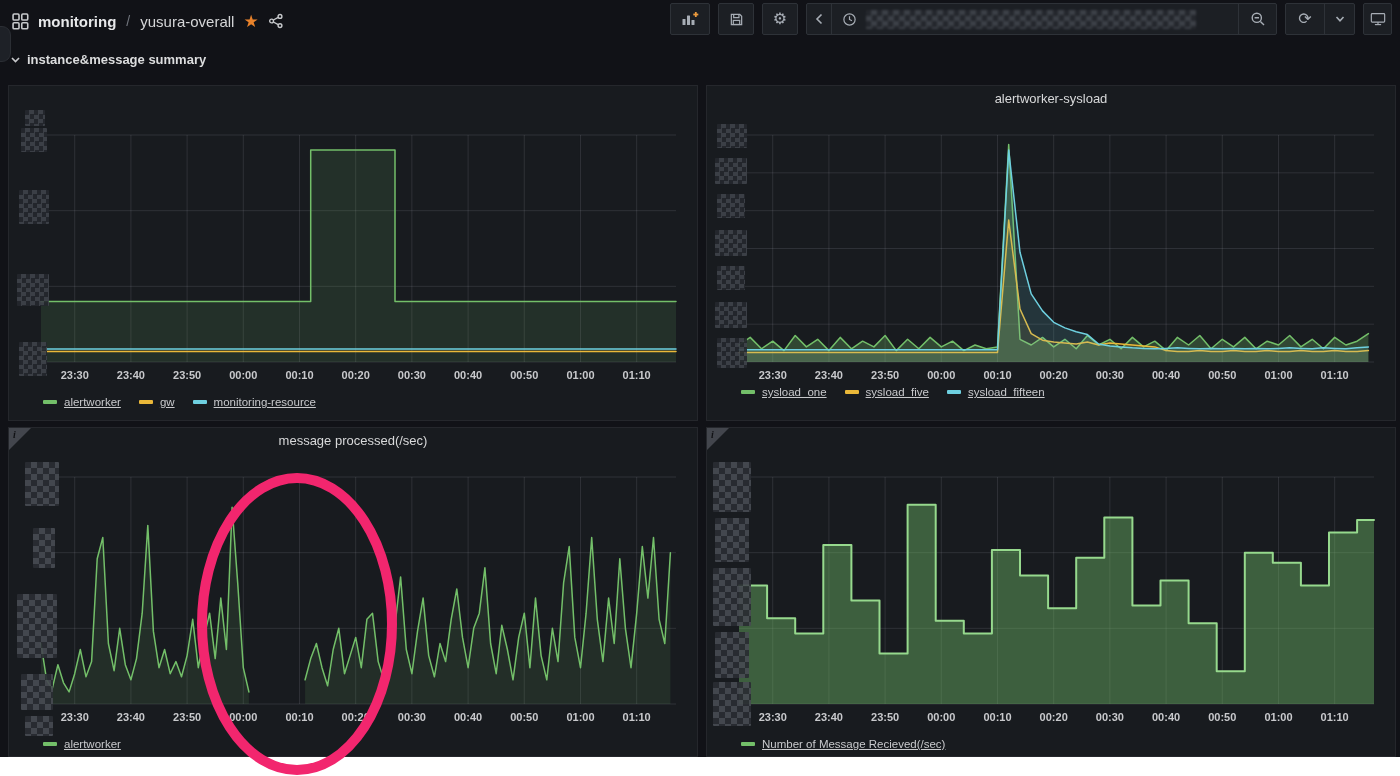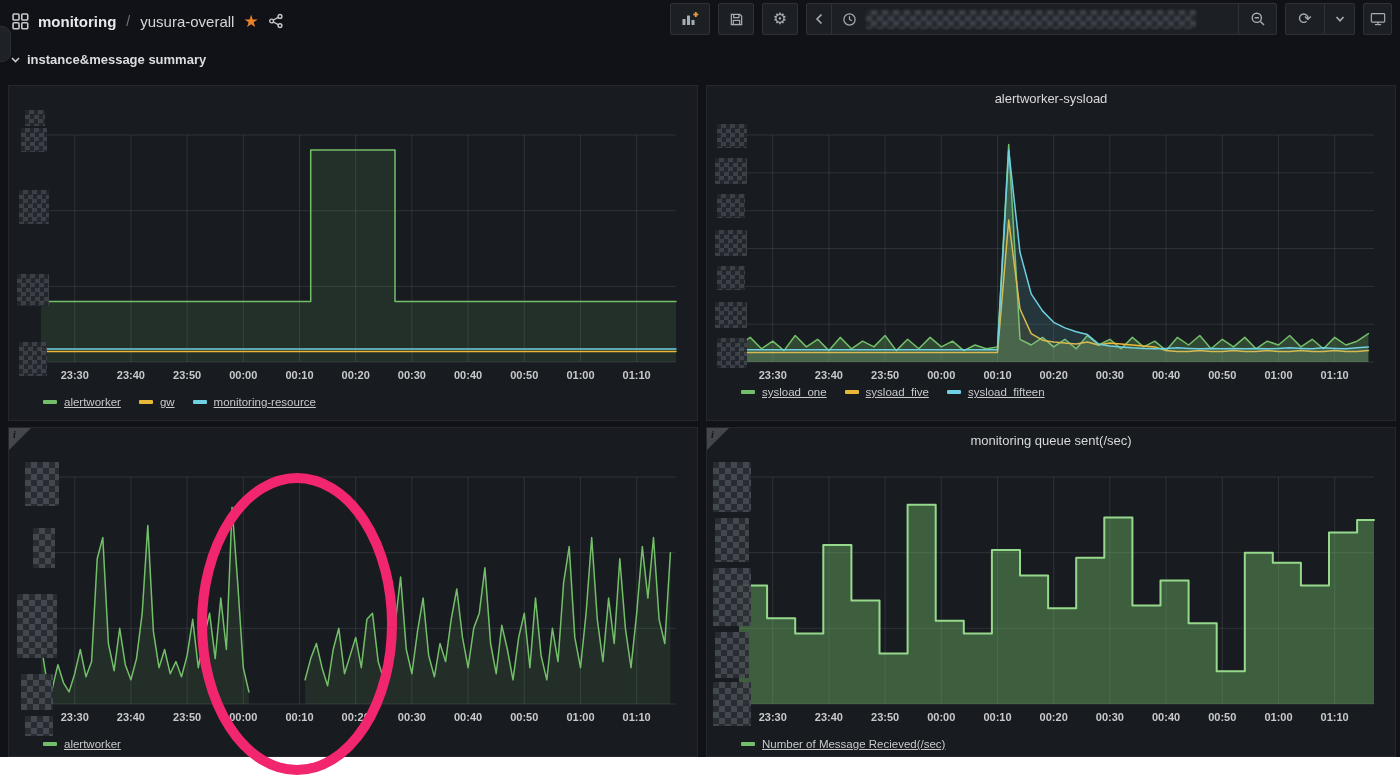--- a/index.html
+++ b/index.html
@@ -274,20 +274,21 @@
       <div class="redact" style="left: 8px; top: 144px; width: 32px; height: 26px;"></div>
       <div class="redact" style="left: 10px; top: 180px; width: 28px; height: 24px;"></div>
       <div class="redact" style="left: 8px; top: 216px; width: 32px; height: 26px;"></div>
       <div class="redact" style="left: 10px; top: 252px; width: 30px; height: 30px;"></div>
     </div>
 
   <div class="panel" style="left:8px;top:427px;width:690px;height:330px">
     <div class="corner">
         <span>i</span>
       </div>
+    <div class="ptitle">message processed(/sec)</div>
     <svg class="chart" width="690" height="330">
         <line x1="32" y1="276" x2="667" y2="276" class="grid"></line>
         <line x1="32" y1="200.33333333333334" x2="667" y2="200.33333333333334" class="grid"></line>
         <line x1="32" y1="124.66666666666669" x2="667" y2="124.66666666666669" class="grid"></line>
         <line x1="32" y1="49" x2="667" y2="49" class="grid"></line>
         <line x1="65.71681415929203" y1="49" x2="65.71681415929203" y2="276" class="grid"></line>
         <text x="65.71681415929203" y="293" class="tick">23:30</text>
         <line x1="121.91150442477876" y1="49" x2="121.91150442477876" y2="276" class="grid"></line>
         <text x="121.91150442477876" y="293" class="tick">23:40</text>
         <line x1="178.10619469026548" y1="49" x2="178.10619469026548" y2="276" class="grid"></line>
@@ -323,21 +324,20 @@
       <div class="redact big" style="left: 24px; top: 100px; width: 22px; height: 40px;"></div>
       <div class="redact big" style="left: 8px; top: 166px; width: 40px; height: 64px;"></div>
       <div class="redact big" style="left: 12px; top: 246px; width: 32px; height: 36px;"></div>
       <div class="redact big" style="left: 16px; top: 288px; width: 28px; height: 20px;"></div>
     </div>
 
   <div class="panel" style="left:706px;top:427px;width:690px;height:330px">
     <div class="corner">
         <span>i</span>
       </div>
-    <div class="ptitle">monitoring queue sent(/sec)</div>
     <svg class="chart" width="690" height="330">
         <line x1="32" y1="276" x2="667" y2="276" class="grid"></line>
         <line x1="32" y1="200.33333333333334" x2="667" y2="200.33333333333334" class="grid"></line>
         <line x1="32" y1="124.66666666666669" x2="667" y2="124.66666666666669" class="grid"></line>
         <line x1="32" y1="49" x2="667" y2="49" class="grid"></line>
         <line x1="65.71681415929203" y1="49" x2="65.71681415929203" y2="276" class="grid"></line>
         <text x="65.71681415929203" y="293" class="tick">23:30</text>
         <line x1="121.91150442477876" y1="49" x2="121.91150442477876" y2="276" class="grid"></line>
         <text x="121.91150442477876" y="293" class="tick">23:40</text>
         <line x1="178.10619469026548" y1="49" x2="178.10619469026548" y2="276" class="grid"></line>

